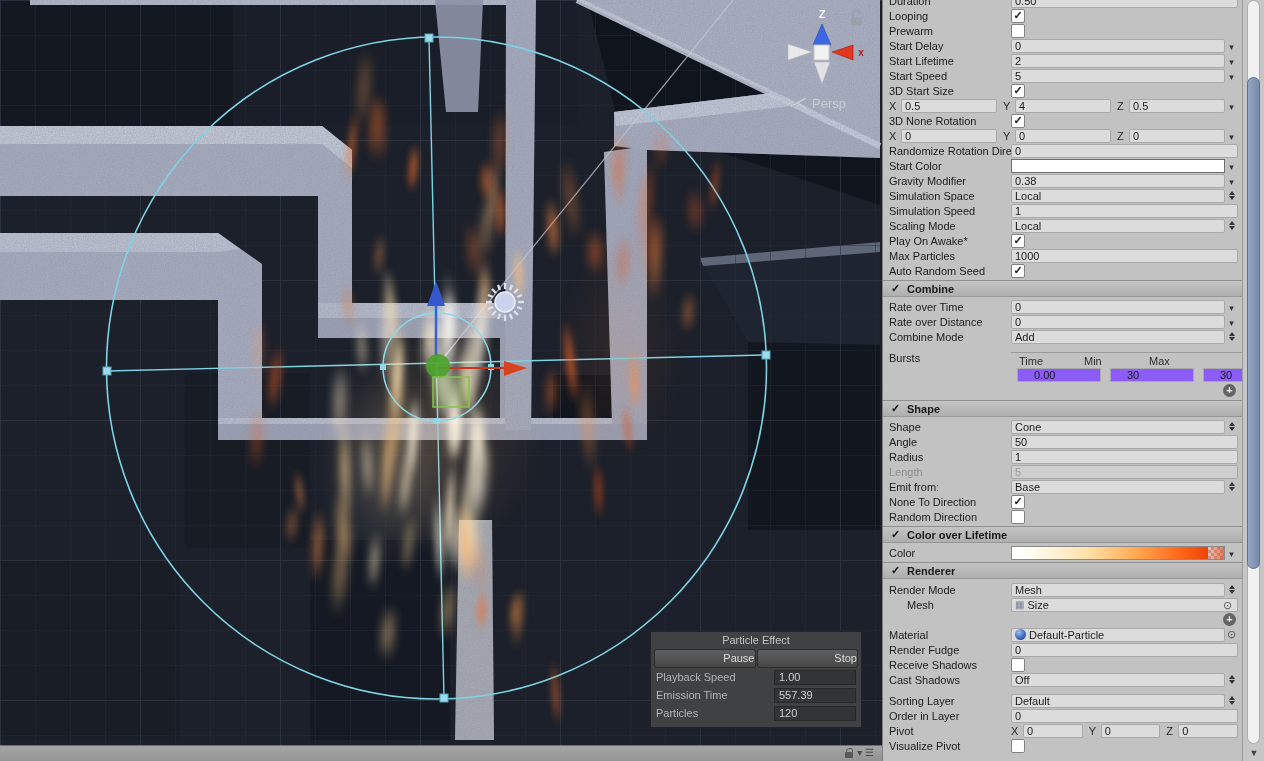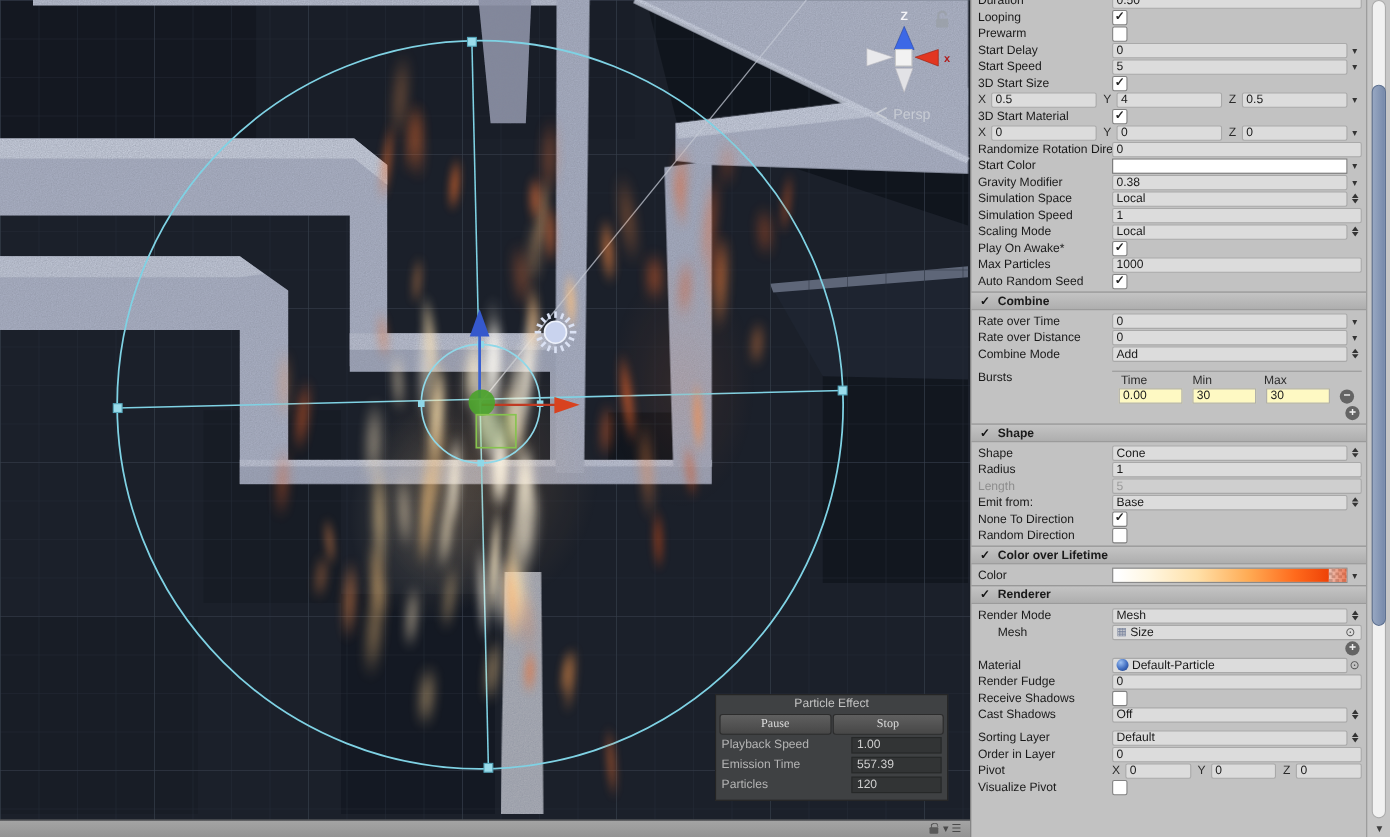--- a/index.html
+++ b/index.html
@@ -9,22 +9,22 @@
   .scene{position:absolute;left:0;top:0;width:882px;height:761px;background:#1b202a;overflow:hidden;}
   .scene svg{position:absolute;left:0;top:0;}
   #particles{position:absolute;left:0;top:0;width:882px;height:761px;pointer-events:none;}
   .streak{position:absolute;border-radius:50%;}
   
   .pe-panel{position:absolute;left:650px;top:631px;width:212px;height:97px;
             background:#3f4143;border:1px solid #242424;box-sizing:border-box;z-index:30;
             color:#c8c8c8;font-size:11px;}
   .pe-title{height:17px;line-height:17px;text-align:center;color:#c2c2c2;}
   .pe-btns{display:flex;gap:1px;padding:0 3px;}
-  .pe-btn{flex:1;height:17px;line-height:16px;text-align:center;color:#dcdcdc;
-          background:linear-gradient(#5f5f5f,#474747);border:1px solid #2c2c2c;border-radius:3px;font-family:Liberation Serif, serif;}
+  .pe-btn{flex:1;height:17px;line-height:16px;text-align:right;color:#dcdcdc;
+          background:linear-gradient(#5f5f5f,#474747);border:1px solid #2c2c2c;border-radius:3px;}
   .pe-row{display:flex;align-items:center;height:18px;padding:0 5px;}
   .pe-lbl{flex:1;color:#b4b4b4;}
   .pe-val{width:72px;height:13px;line-height:13px;background:#323435;border:1px solid #262828;
           color:#cscsc;color:#cfcfcf;padding:0 4px;}
   
   .scene-bottom-bar{position:absolute;left:0;top:745px;width:882px;height:16px;z-index:40;
                     background:linear-gradient(#a4a4a4,#949494);border-top:1px solid #6d6d6d;box-sizing:border-box;}
   .sbb-icons{position:absolute;right:8px;top:1px;display:flex;align-items:center;gap:4px;color:#4a4a4a;font-size:10px;}
   .mini-lock{display:inline-block;width:8px;height:6px;background:#5a5a5a;border-radius:1px;position:relative;margin-top:4px;}
   .mini-lock:before{content:"";position:absolute;left:0px;top:-4px;width:5px;height:4px;
@@ -60,21 +60,21 @@
   .gradfld .chkr{position:absolute;right:0;top:0;width:16px;height:100%;
       background-image:linear-gradient(to right, rgba(233,62,10,0.25), rgba(233,62,10,0.65)),
         repeating-conic-gradient(#b9b9b9 0% 25%, #efefef 0% 50%);
       background-size:100% 100%, 6px 6px;}
   .sp6{height:6px;}
   .burst-block{display:flex;padding:0 4px 0 6px;margin-top:2px;}
   .burst-table{flex:1;border-top:1px solid #9a9a9a;padding-top:1px;}
   .bt-head{display:flex;height:13px;align-items:center;color:#2d2d2d;}
   .bt-head span{width:65px;padding-left:8px;box-sizing:border-box;}
   .bt-row{display:flex;align-items:center;height:16px;gap:9px;padding-left:6px;}
-  .bfld{width:50px;height:12px;line-height:12px;background:#fef9c3;border:1px solid #a9a9a9;padding:0 3px;}
+  .bfld{width:50px;height:12px;line-height:12px;background:#8b5cf6;border:1px solid #a9a9a9;padding:0 16px;}
   .circle-btn{width:13px;height:13px;border-radius:50%;background:#646464;color:#efefef;
               font-size:11px;line-height:12px;text-align:center;font-weight:bold;flex:none;}
   .plus-row{display:flex;justify-content:flex-end;padding:1px 6px 0 0;height:14px;}
   .objpick{width:13px;flex:none;text-align:center;color:#555;font-size:11px;}
   .mesh-ico{color:#76819b;font-size:10px;flex:none;}
   .mat-ico{width:11px;height:11px;border-radius:50%;flex:none;
            background:radial-gradient(circle at 35% 30%, #9cc0f2, #3f6cc0 55%, #1c3a7a);}
   .lbl.ind{padding-left:18px;width:104px;}
   
   .vscroll{position:absolute;left:1242px;top:0;width:22px;height:761px;background:#c6c6c6;border-left:1px solid #9b9b9b;box-sizing:border-box;}
@@ -359,39 +359,44 @@
     <div class="irow">
         <span class="lbl">Prewarm</span>
         <span class="chk"></span>
       </div>
     <div class="irow">
         <span class="lbl">Start Delay</span>
         <span class="fld">0</span>
         <span class="dd"></span>
       </div>
     <div class="irow">
+        <span class="lbl">Start Lifetime</span>
+        <span class="fld">2</span>
+        <span class="dd"></span>
+      </div>
+    <div class="irow">
         <span class="lbl">Start Speed</span>
         <span class="fld">5</span>
         <span class="dd"></span>
       </div>
     <div class="irow">
         <span class="lbl">3D Start Size</span>
         <span class="chk">✓</span>
       </div>
     <div class="irow">
       <span class="axl">X</span>
         <span class="axfld" style="flex:1">0.5</span>
       <span class="axl" style="margin-left:6px">Y</span>
         <span class="axfld" style="flex:1">4</span>
       <span class="axl" style="margin-left:6px">Z</span>
         <span class="axfld" style="flex:1">0.5</span>
       <span class="dd"></span>
     </div>
     <div class="irow">
-        <span class="lbl">3D Start Material</span>
+        <span class="lbl">3D None Rotation</span>
         <span class="chk">✓</span>
       </div>
     <div class="irow">
       <span class="axl">X</span>
         <span class="axfld" style="flex:1">0</span>
       <span class="axl" style="margin-left:6px">Y</span>
         <span class="axfld" style="flex:1">0</span>
       <span class="axl" style="margin-left:6px">Z</span>
         <span class="axfld" style="flex:1">0</span>
       <span class="dd"></span>
@@ -480,20 +485,24 @@
     <div class="sec-hdr">
         <span class="sec-chk">✓</span>
         <span>Shape</span>
       </div>
     <div class="irow" style="margin-top:2px">
         <span class="lbl">Shape</span>
         <span class="fld">Cone</span>
         <span class="spin"></span>
       </div>
     <div class="irow">
+        <span class="lbl">Angle</span>
+        <span class="fld">50</span>
+      </div>
+    <div class="irow">
         <span class="lbl">Radius</span>
         <span class="fld">1</span>
       </div>
     <div class="irow">
         <span class="lbl gray">Length</span>
         <span class="fld gray">5</span>
       </div>
     <div class="irow">
         <span class="lbl">Emit from:</span>
         <span class="fld">Base</span>

